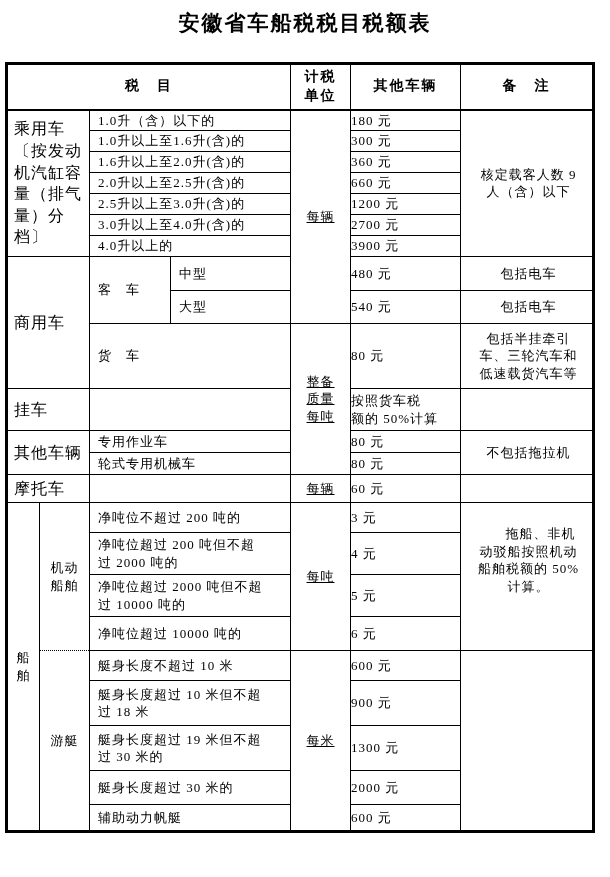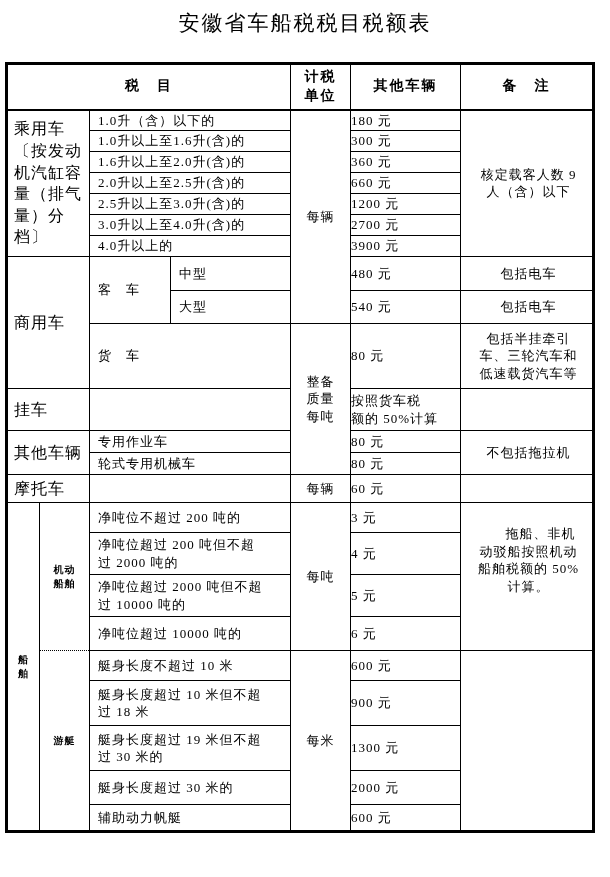--- a/index.html
+++ b/index.html
@@ -1,42 +1,42 @@
 <!DOCTYPE html>
 <html><head>
 <meta charset="utf-8">
 <style>
   html,body { margin:0; padding:0; }
   body {
     width:610px; height:877px; background:#ffffff; position:relative;
     font-family:"Liberation Serif","DejaVu Serif",serif; color:#000;
   }
   .title {
-    text-align:center; font-size:21px; font-weight:normal;
+    text-align:center; font-size:21px; font-weight:bold;
     letter-spacing:2px; padding-top:9px;
   }
   table.tax {
     position:absolute; left:5px; top:62px; width:587px;
     border-collapse:collapse; table-layout:fixed;
     border:3px solid #000;
   }
   td {
     border:1px solid #000; font-size:13px; line-height:1.35;
     padding:1px 6px; letter-spacing:1px; vertical-align:middle;
     overflow:hidden;
   }
   td.th {
     font-weight:bold; text-align:center; font-size:14px;
     border-bottom:2px solid #000; letter-spacing:2px; padding:0 2px;
   }
   .pre { white-space:pre-line; }
   .cat { font-size:16px; padding-left:6px; }
-  .catc { font-size:10px; text-align:center; padding:1px 2px;font-weight:bold; }
+  .catc { font-size:13px; text-align:center; padding:1px 2px; }
   .desc { text-align:left; padding-left:8px; }
-  .unit { text-align:center; padding:1px 2px; }
+  .unit { text-align:center; padding:1px 2px;text-decoration:underline; }
   .val { text-align:left; padding-left:0; }
   .remark { text-align:center; padding-left:8px; padding-right:4px; }
   .rem-top { vertical-align:top; padding-top:22px; }
   .indent { text-indent:24px; }
   .dot-b { border-bottom:1px dotted #000; }
   .dot-t { border-top:1px dotted #000; }
 </style>
 </head>
 <body>
 

